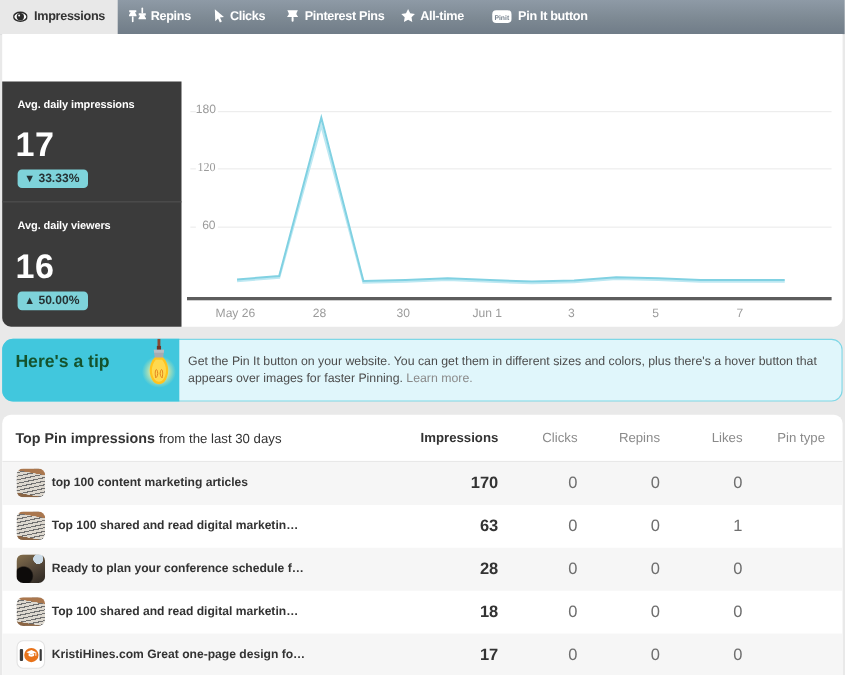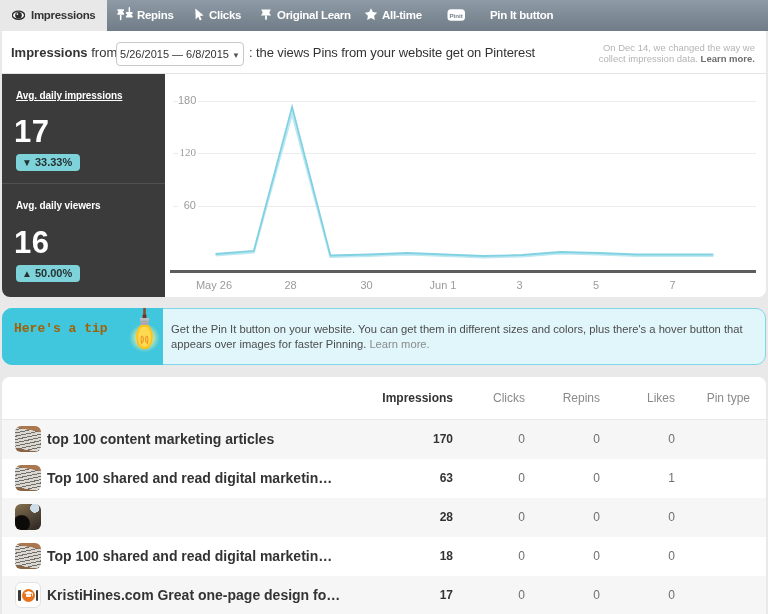--- a/index.html
+++ b/index.html
@@ -35,34 +35,34 @@
 
 
 .gline { position:absolute; height:1px; background:#ececec; }
 .ylab { position:absolute; left:176px; width:20px; text-align:right; font-size:11px; color:#9b9b9b; background:#fff; padding:0 2px 0 0; }
 #xaxis { position:absolute; left:168px; top:239px; width:586px; height:2.5px; background:#5d5d5d; }
 .xlab { position:absolute; top:248px; font-size:11px; color:#9b9b9b; transform:translateX(-50%); white-space:nowrap; }
 
 
 #tip { left:2px; top:308px; width:764px; height:57px; background:#e0f6fb; border:1px solid #7ed7e6; border-radius:10px; }
 #tipleft { position:absolute; left:-1px; top:-1px; width:161px; height:57px; background:#41c7dd; border-radius:10px 0 0 10px; }
-#tiptitle { position:absolute; left:11px; top:12px; color:#a16207; font-weight:700; font-size:13px;font-family:Liberation Mono, monospace; }
+#tiptitle { position:absolute; left:11px; top:12px; color:#14532d; font-weight:700; font-size:16px; }
 #tiptext { position:absolute; left:168px; top:13px; font-size:11.2px; line-height:14.5px; color:#4c4c4c; white-space:nowrap; }
 #tiptext .lm { color:#8a8a8a; }
 
 
 #card3 { left:2px; top:377px; width:764px; height:237px; background:#fff; border-radius:8px 8px 0 0; overflow:hidden; }
 #thead { position:absolute; left:0; top:0; width:764px; height:43px; border-bottom:1px solid #e8e8e8; }
 #thead-title { position:absolute; left:12px; top:0; line-height:43px; font-size:13px; color:#333; white-space:nowrap; }
 .col { position:absolute; top:0; line-height:43px; font-size:12px; color:#8a8a8a; text-align:right; }
 .row { position:absolute; left:0; width:764px; height:39px; }
 .row.odd { background:#f6f6f6; }
 .thumb { position:absolute; left:13px; top:6px; width:26px; height:26px; border-radius:6px; overflow:hidden; }
-.rtitle { position:absolute; left:45px; top:0; line-height:39px; font-size:14px; font-weight:700; color:#333; white-space:nowrap; }
-.val { position:absolute; top:0; line-height:39px; font-size:12px; text-align:right; }
+.rtitle { position:absolute; left:45px; top:0; line-height:39px; font-size:11px; font-weight:700; color:#333; white-space:nowrap; }
+.val { position:absolute; top:0; line-height:39px; font-size:15px; text-align:right; }
 .val.imp { font-weight:700; color:#333; }
 .val.g { color:#6f6f6f; }
 .news { background:
   linear-gradient(190deg, #aa774e 0 19%, rgba(0,0,0,0) 20%),
   linear-gradient(10deg, #8a6545 0 13%, rgba(0,0,0,0) 14%),
   repeating-linear-gradient(168deg, #6f6f6f 0 1px, #ddd8cf 1px 3.2px); }
 .dark3 { background:
   radial-gradient(circle at 76% 16%, #ccdce8 0 15%, rgba(0,0,0,0) 16%),
   radial-gradient(circle at 25% 75%, #0d0b0a 0 28%, rgba(0,0,0,0) 33%),
   linear-gradient(150deg, #86704d 0%, #514538 55%, #2a2520 100%); }
@@ -91,40 +91,34 @@
         <rect x="5.9" y="14.7" width="1.5" height="5.6" rx="0.75"></rect>
         <path d="M11.9 17.5 h6.8 v-1 l-1.5 -2.5 h1.3 v-1.9 h-6.4 v1.9 h1.3 l-1.5 2.5 z"></path>
         <rect x="14.6" y="6.9" width="1.5" height="5.3" rx="0.75"></rect>
       </g>
     </svg>
     <svg class="ticon" style="left:193px;top:0" width="14" height="31" viewBox="0 0 14 31">
       <path fill="#fff" d="M2.3 8.4 l0.4 11 2.5 -2.6 1.7 3.7 1.8 -0.9 -1.7 -3.6 3.6 -0.5 z"></path>
     </svg>
     <div class="tab-lbl" style="left:137px;">Repins</div>
     <div class="tab-lbl" style="left:209px;">Clicks</div>
-    <div class="tab-lbl" style="left:277px;">Original Learn</div>
+    <div class="tab-lbl" style="left:277px;">Pinterest Pins</div>
     <div class="tab-lbl" style="left:382px;">All-time</div>
-    <div class="tab-lbl" style="left:490px;">Pin It button</div>
+    <div class="tab-lbl" style="left:471px;">Pin It button</div>
     <div class="abs" id="tab-active">
       <svg style="position:absolute;left:12px;top:10px" width="13" height="11" viewBox="0 0 13 11">
         <ellipse cx="6.5" cy="5.2" rx="6.1" ry="4.1" fill="#fff" stroke="#2b2b2b" stroke-width="1.4"></ellipse>
         <circle cx="6.5" cy="5.2" r="3.3" fill="#2b2b2b"></circle>
         <circle cx="5.4" cy="4.1" r="0.9" fill="#fff"></circle>
       </svg>
       <span class="lbl">Impressions</span>
     </div>
   </div>
 
   <div class="abs" id="card1">
-    <div class="abs" id="hdrrow">
-      <div id="hdrleft"><b>Impressions</b> from</div>
-        <div style="position:absolute;left:247px;top:0;height:43px;line-height:43px;font-size:13px;letter-spacing:-0.1px;color:#333;white-space:nowrap;">: the views Pins from your website get on Pinterest</div>
-      <div id="dropdown">5/26/2015 — 6/8/2015 <span style="font-size:8px;color:#555;">▼</span></div>
-      <div id="hdrnote">On Dec 14, we changed the way we<br>collect impression data. <b>Learn more.</b></div>
-    </div>
 
     <div class="gline" style="left:171px;top:69.5px;width:583px;"></div>
     <div class="gline" style="left:171px;top:121.5px;width:583px;"></div>
     <div class="gline" style="left:171px;top:174.5px;width:583px;"></div>
     <div class="ylab" style="top:63px;text-align:right;">180</div>
     <div class="ylab" style="top:115px;font-family:Liberation Serif, serif;">120</div>
     <div class="ylab" style="top:168px;">60</div>
     <div id="xaxis"></div>
     <div class="xlab" style="left:212px;">May 26</div>
     <div class="xlab" style="left:288.5px;">28</div>
@@ -132,21 +126,21 @@
     <div class="xlab" style="left:441px;">Jun 1</div>
     <div class="xlab" style="left:517.5px;">3</div>
     <div class="xlab" style="left:594px;">5</div>
     <div class="xlab" style="left:670.5px;">7</div>
     <svg class="abs" style="left:163px;top:43px;" width="601" height="223" viewBox="0 0 601 223">
       <polyline fill="none" stroke="#bde8f2" stroke-width="2" points="50.5,181.5 88.8,178.5 127.1,40 165.4,183 203.7,182 242,180.5 280.3,182 318.6,183.5 356.9,182.5 395.2,179.5 433.5,180.5 471.8,182 510.1,182 548.4,182"></polyline>
       <polyline fill="none" stroke="#80d1e2" stroke-width="1.8" points="50.5,180 88.8,177 127.1,33 165.4,181.5 203.7,180.5 242,179 280.3,180.5 318.6,182 356.9,181 395.2,178 433.5,179 471.8,180.5 510.1,180.5 548.4,180.5"></polyline>
     </svg>
 
     <div class="abs" id="panel">
-      <div class="plabel" style="top:16px;text-decoration:underline;">Avg. daily impressions</div>
+      <div class="plabel" style="top:16px;">Avg. daily impressions</div>
       <div class="pnum" style="top:40px;">17</div>
       <div class="pbadge" style="top:80px;"><span class="arr">▼</span>33.33%</div>
       <div id="pdivider"></div>
       <div class="plabel" style="top:126px;">Avg. daily viewers</div>
       <div class="pnum" style="top:151px;">16</div>
       <div class="pbadge" style="top:191px;"><span class="arr">▲</span>50.00%</div>
     </div>
   </div>
 
   <div class="abs" id="tip">
@@ -168,20 +162,21 @@
       <path d="M15.6 17 C9.5 23.5 10 33.5 14.5 39 C17 42 22 42 24.5 39 C29 33.5 29.5 23.5 23.4 17 z" fill="#ffc31e"></path>
       <path d="M16.6 19 C11.8 24.5 12.3 32.8 15.8 37.2 C17.7 39.6 21.3 39.6 23.2 37.2 C26.7 32.8 27.2 24.5 22.4 19 z" fill="#ffd94f"></path>
       <path d="M16.6 35.5 C15.4 30 16.8 25.5 18.1 29.5 C19 32.3 17.8 34.6 16.6 35.5 z" fill="none" stroke="#e1821f" stroke-width="0.9"></path>
       <path d="M22.4 35.5 C23.6 30 22.2 25.5 20.9 29.5 C20 32.3 21.2 34.6 22.4 35.5 z" fill="none" stroke="#e1821f" stroke-width="0.9"></path>
     </svg>
     <div id="tiptext">Get the Pin It button on your website. You can get them in different sizes and colors, plus there's a hover button that<br>appears over images for faster Pinning. <span class="lm">Learn more.</span></div>
   </div>
 
   <div class="abs" id="card3">
     <div id="thead">
+      <div id="thead-title"><b>Top Pin impressions</b> <span style="font-size:12px;">from the last 30 days</span></div>
       <div class="col" style="right:313px;width:100px;color:#333;font-weight:700;">Impressions</div>
       <div class="col" style="right:241px;width:70px;">Clicks</div>
       <div class="col" style="right:166px;width:70px;">Repins</div>
       <div class="col" style="right:16px;width:70px;">Pin type</div>
       <div class="col" style="right:91px;width:70px;">Likes</div>
     </div>
     <div class="row odd" style="top:43px;">
       <div class="thumb news"></div>
       <div class="rtitle">top 100 content marketing articles</div>
       <div class="val imp" style="right:313px;width:90px;">170</div>
@@ -192,20 +187,21 @@
     <div class="row" style="top:82px;">
       <div class="thumb news"></div>
       <div class="rtitle">Top 100 shared and read digital marketin…</div>
       <div class="val imp" style="right:313px;width:90px;">63</div>
       <div class="val g" style="right:241px;width:60px;">0</div>
       <div class="val g" style="right:166px;width:60px;">0</div>
       <div class="val g" style="right:91px;width:60px;">1</div>
     </div>
     <div class="row odd" style="top:121px;">
       <div class="thumb dark3"></div>
+      <div class="rtitle">Ready to plan your conference schedule f…</div>
       <div class="val imp" style="right:313px;width:90px;">28</div>
       <div class="val g" style="right:241px;width:60px;">0</div>
       <div class="val g" style="right:166px;width:60px;">0</div>
       <div class="val g" style="right:91px;width:60px;">0</div>
     </div>
     <div class="row" style="top:160px;">
       <div class="thumb news"></div>
       <div class="rtitle">Top 100 shared and read digital marketin…</div>
       <div class="val imp" style="right:313px;width:90px;text-align:right;">18</div>
       <div class="val g" style="right:241px;width:60px;">0</div>

